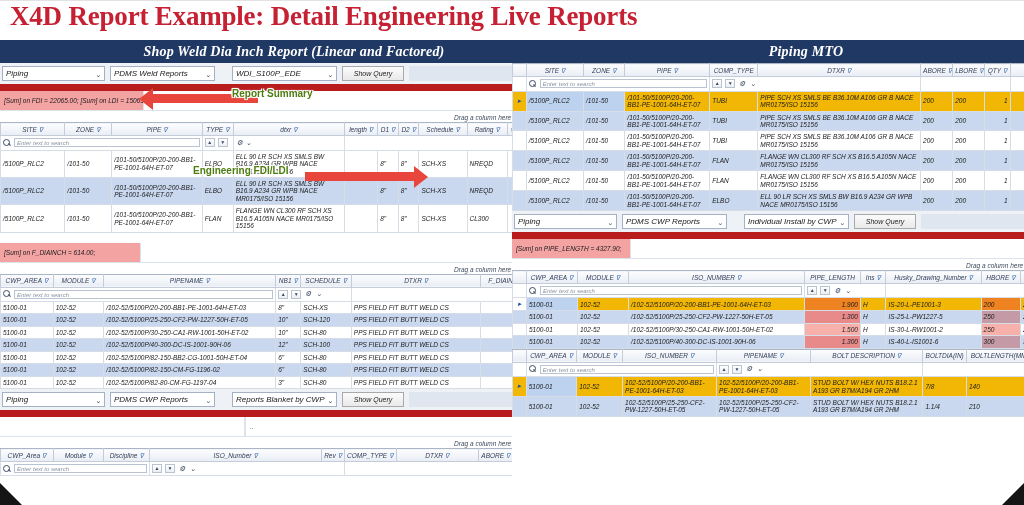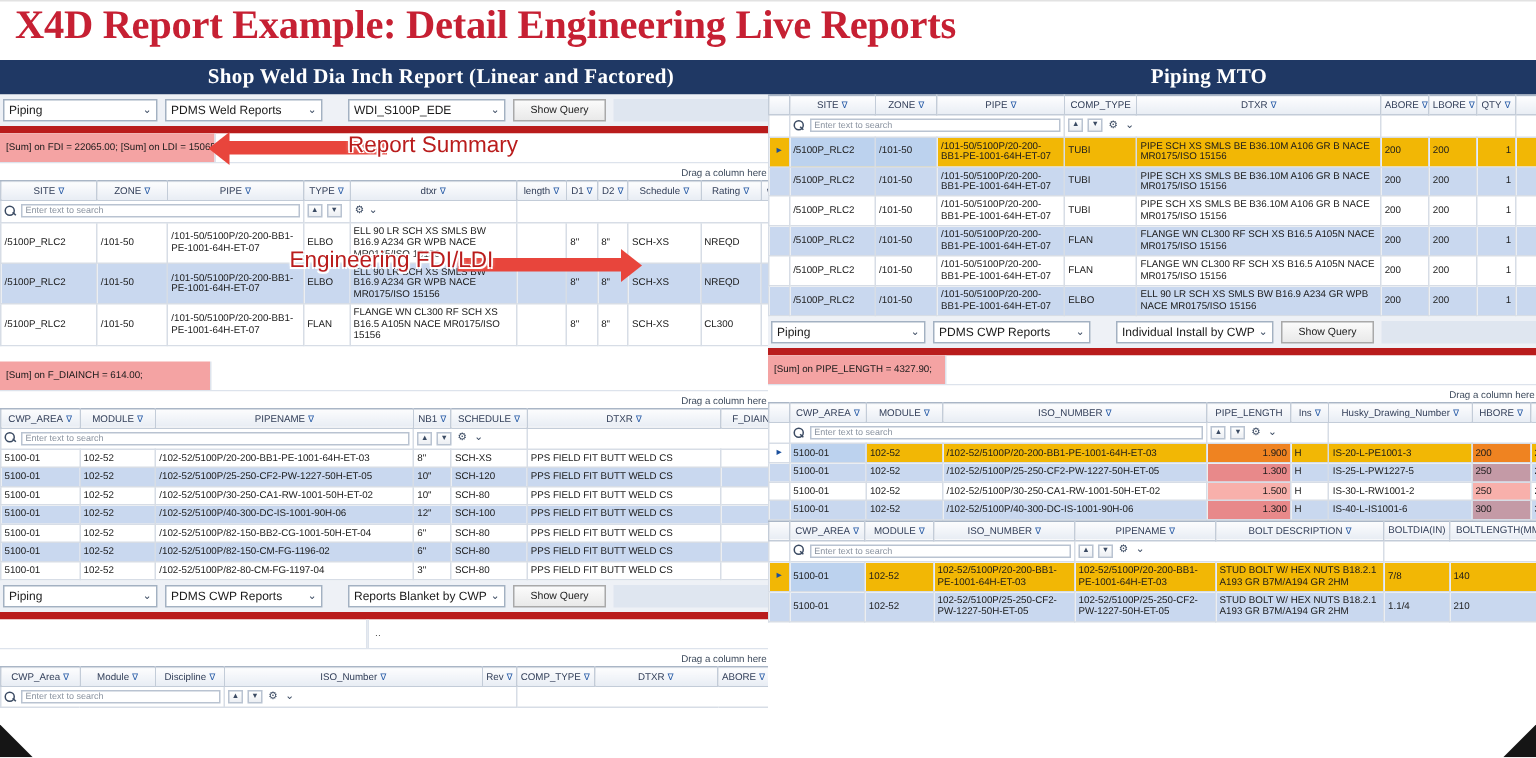--- a/index.html
+++ b/index.html
@@ -29,20 +29,21 @@
   }
 
   
   .col {
     position: absolute;
     top: 40px;
     width: 588px;
     height: 465px;
     overflow: hidden;
     background: #ffffff;
+    font-style: italic;
   }
   .col-left { left: 0; }
   .col-right { left: 512px; }
 
   
   .panel { position: relative; width: 100%; }
   .panel-title {
     background: #1f3864;
     color: #ffffff;
     font-family: "Liberation Serif", serif;
@@ -53,21 +54,21 @@
     letter-spacing: 0.2px;
     line-height: 1.1;
   }
 
   .toolbar {
     display: flex;
     align-items: center;
     gap: 5px;
     background: #eef1f6;
     padding: 3px 2px;
-    border-bottom: 5px solid #b91c1c;
+    border-bottom: 7px solid #b91c1c;
   }
   .ddl {
     position: relative;
     height: 15px;
     background: #ffffff;
     border: 1px solid #a3b1c2;
     font-size: 8px;
     color: #1a1a1a;
     display: flex;
     align-items: center;
@@ -262,23 +263,23 @@
   .row-marker {
     color: #1a4f9c;
     font-size: 7px;
     text-align: center;
   }
 
   
   .anno {
     position: absolute;
     font-family: "Liberation Sans", sans-serif;
-    font-weight: normal;
-    font-size: 15px;
-    color: #b91c1c;
+    font-weight: bold;
+    font-size: 10px;
+    color: #4d7c0f;
     text-shadow:
       -1px -1px 0 #fff, 1px -1px 0 #fff,
       -1px  1px 0 #fff, 1px  1px 0 #fff,
       0 0 3px #fff;
     white-space: nowrap;
     pointer-events: none;
   }
   .arrow {
     position: absolute;
     height: 9px;

